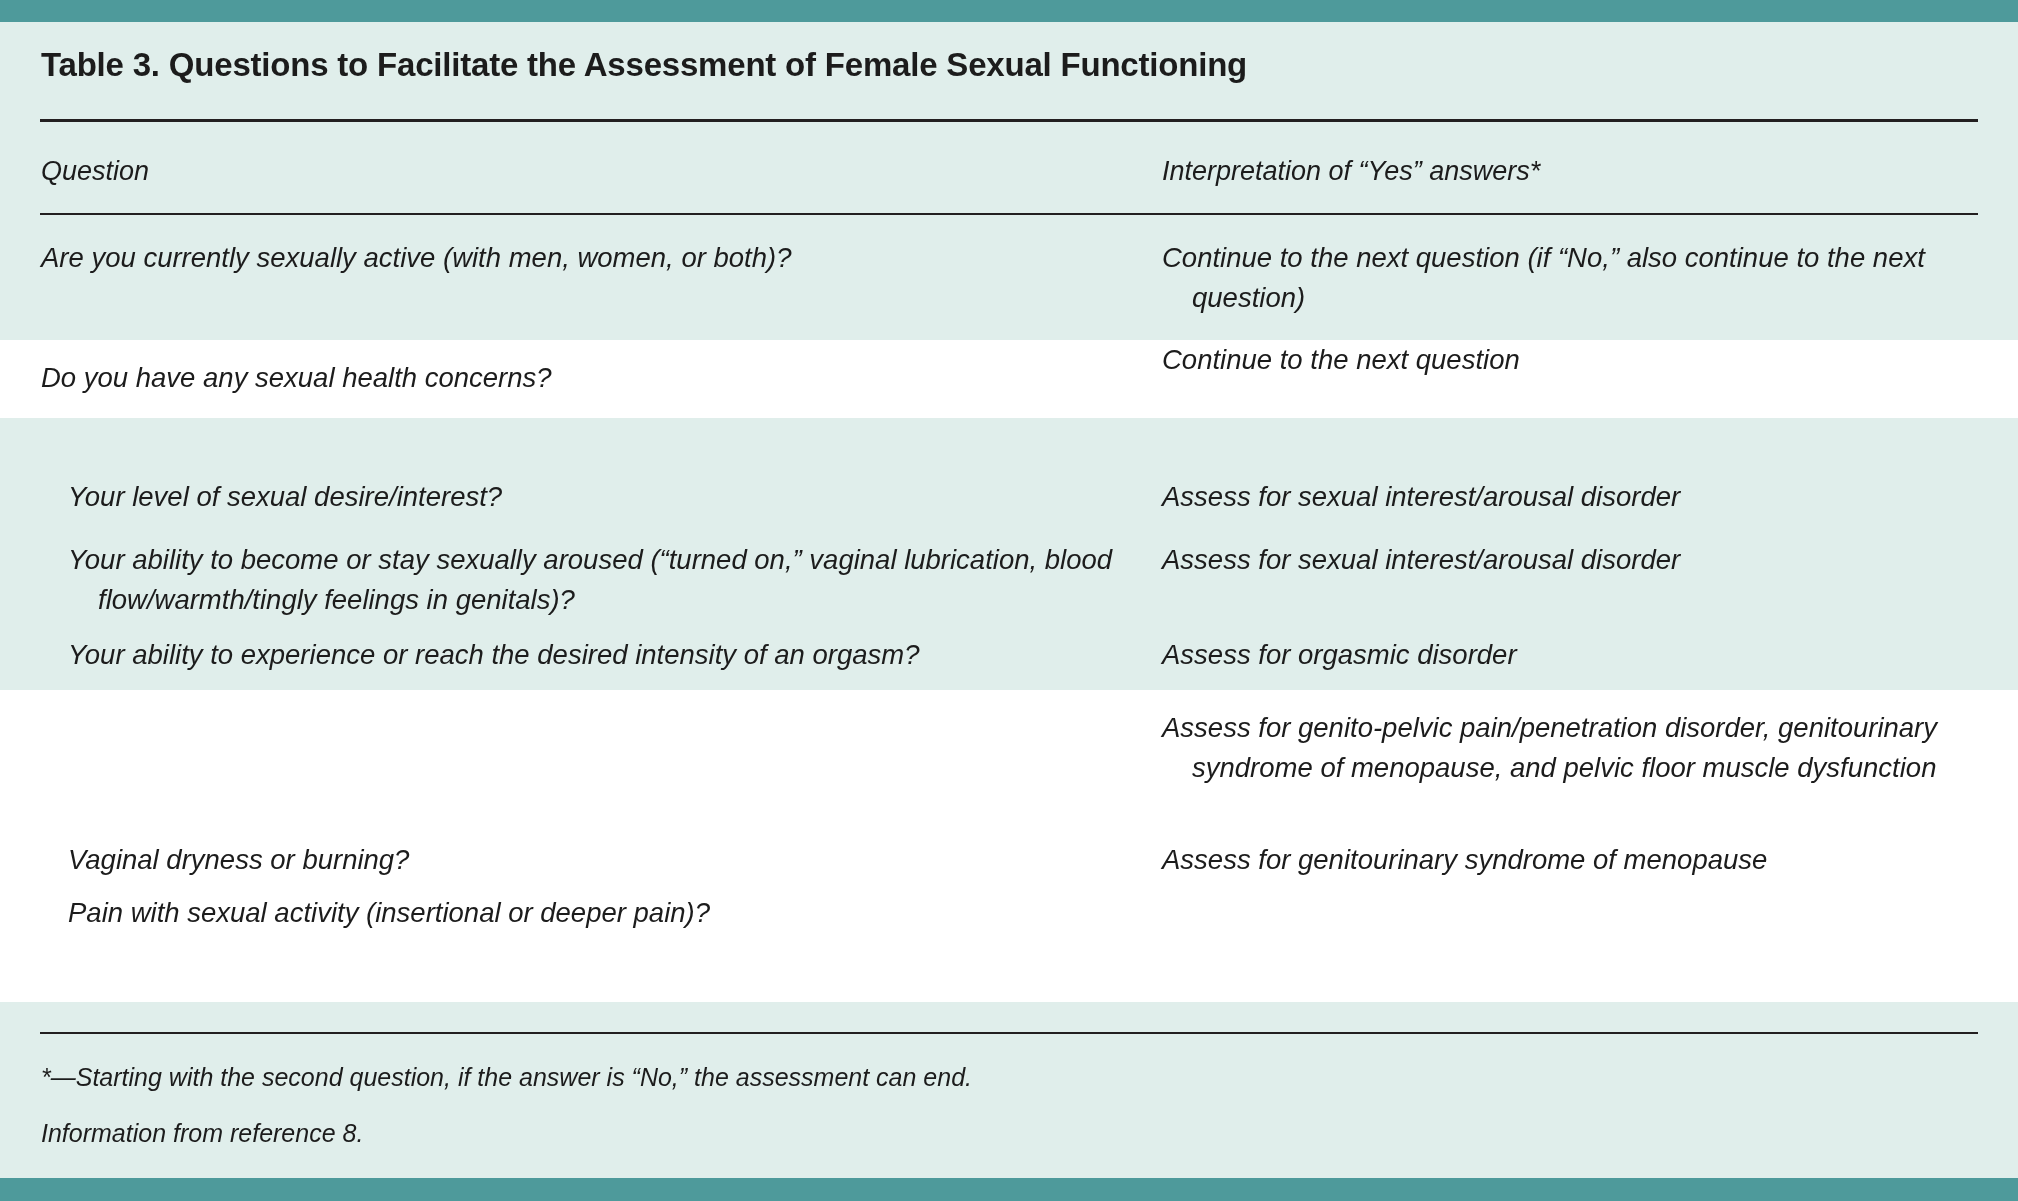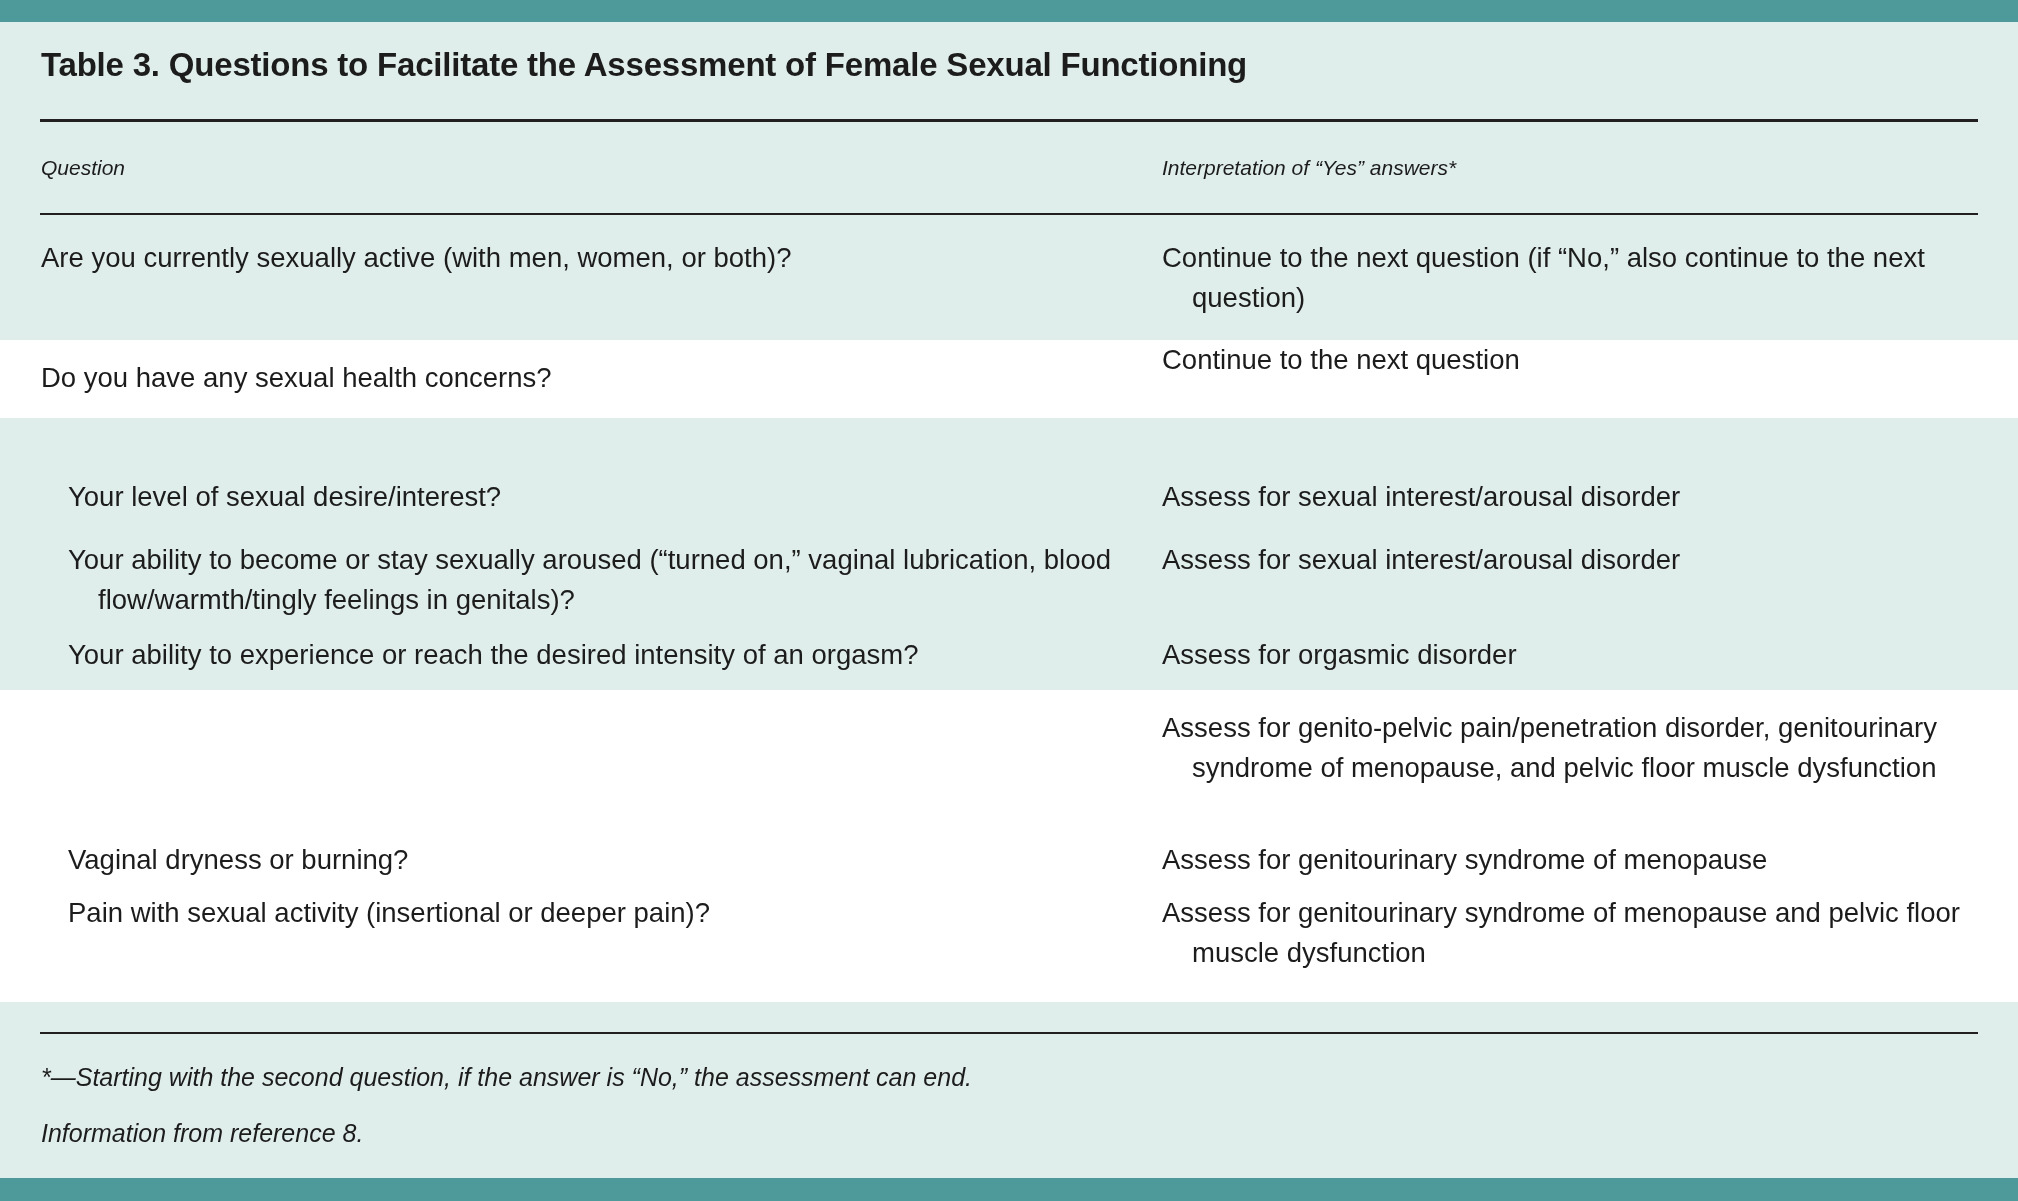--- a/index.html
+++ b/index.html
@@ -63,30 +63,31 @@
     left: 40px;
     width: 1938px;
     height: 3px;
     background: #231f20;
   }
   .hrule.thin { height: 2px; }
 
   .colhead {
     position: absolute;
     font-style: italic;
-    font-size: 21px;
+    font-size: 27px;
     color: #1c1c1c;
     white-space: nowrap;
   }
 
   .cell {
     position: absolute;
     font-size: 27.5px;
     line-height: 40px;
     color: #1c1c1c;
+    font-style: italic;
   }
   .cell.left  { left: 41px;   width: 1105px; }
   .cell.right { left: 1162px; width: 820px; }
   .cell.indent { left: 68px; width: 1080px; }
 
   
   .hang {
     padding-left: 30px;
     text-indent: -30px;
   }
@@ -141,21 +142,20 @@
 
     <div class="cell indent" style="top:635px;">Your ability to experience or reach the desired intensity of an orgasm?</div>
     <div class="cell right" style="top:635px;">Assess for orgasmic disorder</div>
 
     <div class="cell right hang" style="top:708px;">Assess for genito-pelvic pain/penetration disorder, genitourinary syndrome of menopause, and pelvic floor muscle dysfunction</div>
 
     <div class="cell indent" style="top:840px;">Vaginal dryness or burning?</div>
     <div class="cell right" style="top:840px;">Assess for genitourinary syndrome of menopause</div>
 
     <div class="cell indent" style="top:893px;">Pain with sexual activity (insertional or deeper pain)?</div>
-    <div class="cell right hang" style="top:893px;">Assess for genitourinary syndrome of menopause and pelvic floor muscle dysfunction</div>
 
     <div class="hrule thin" style="top:1032px;"></div>
 
     <div class="footnote" style="top:1059px;font-style:italic;">*—Starting with the second question, if the answer is “No,” the assessment can end.</div>
     <div class="footnote" style="top:1115px;">Information from reference 8.</div>
 
   </div>
 </div>
 
 </body></html>

